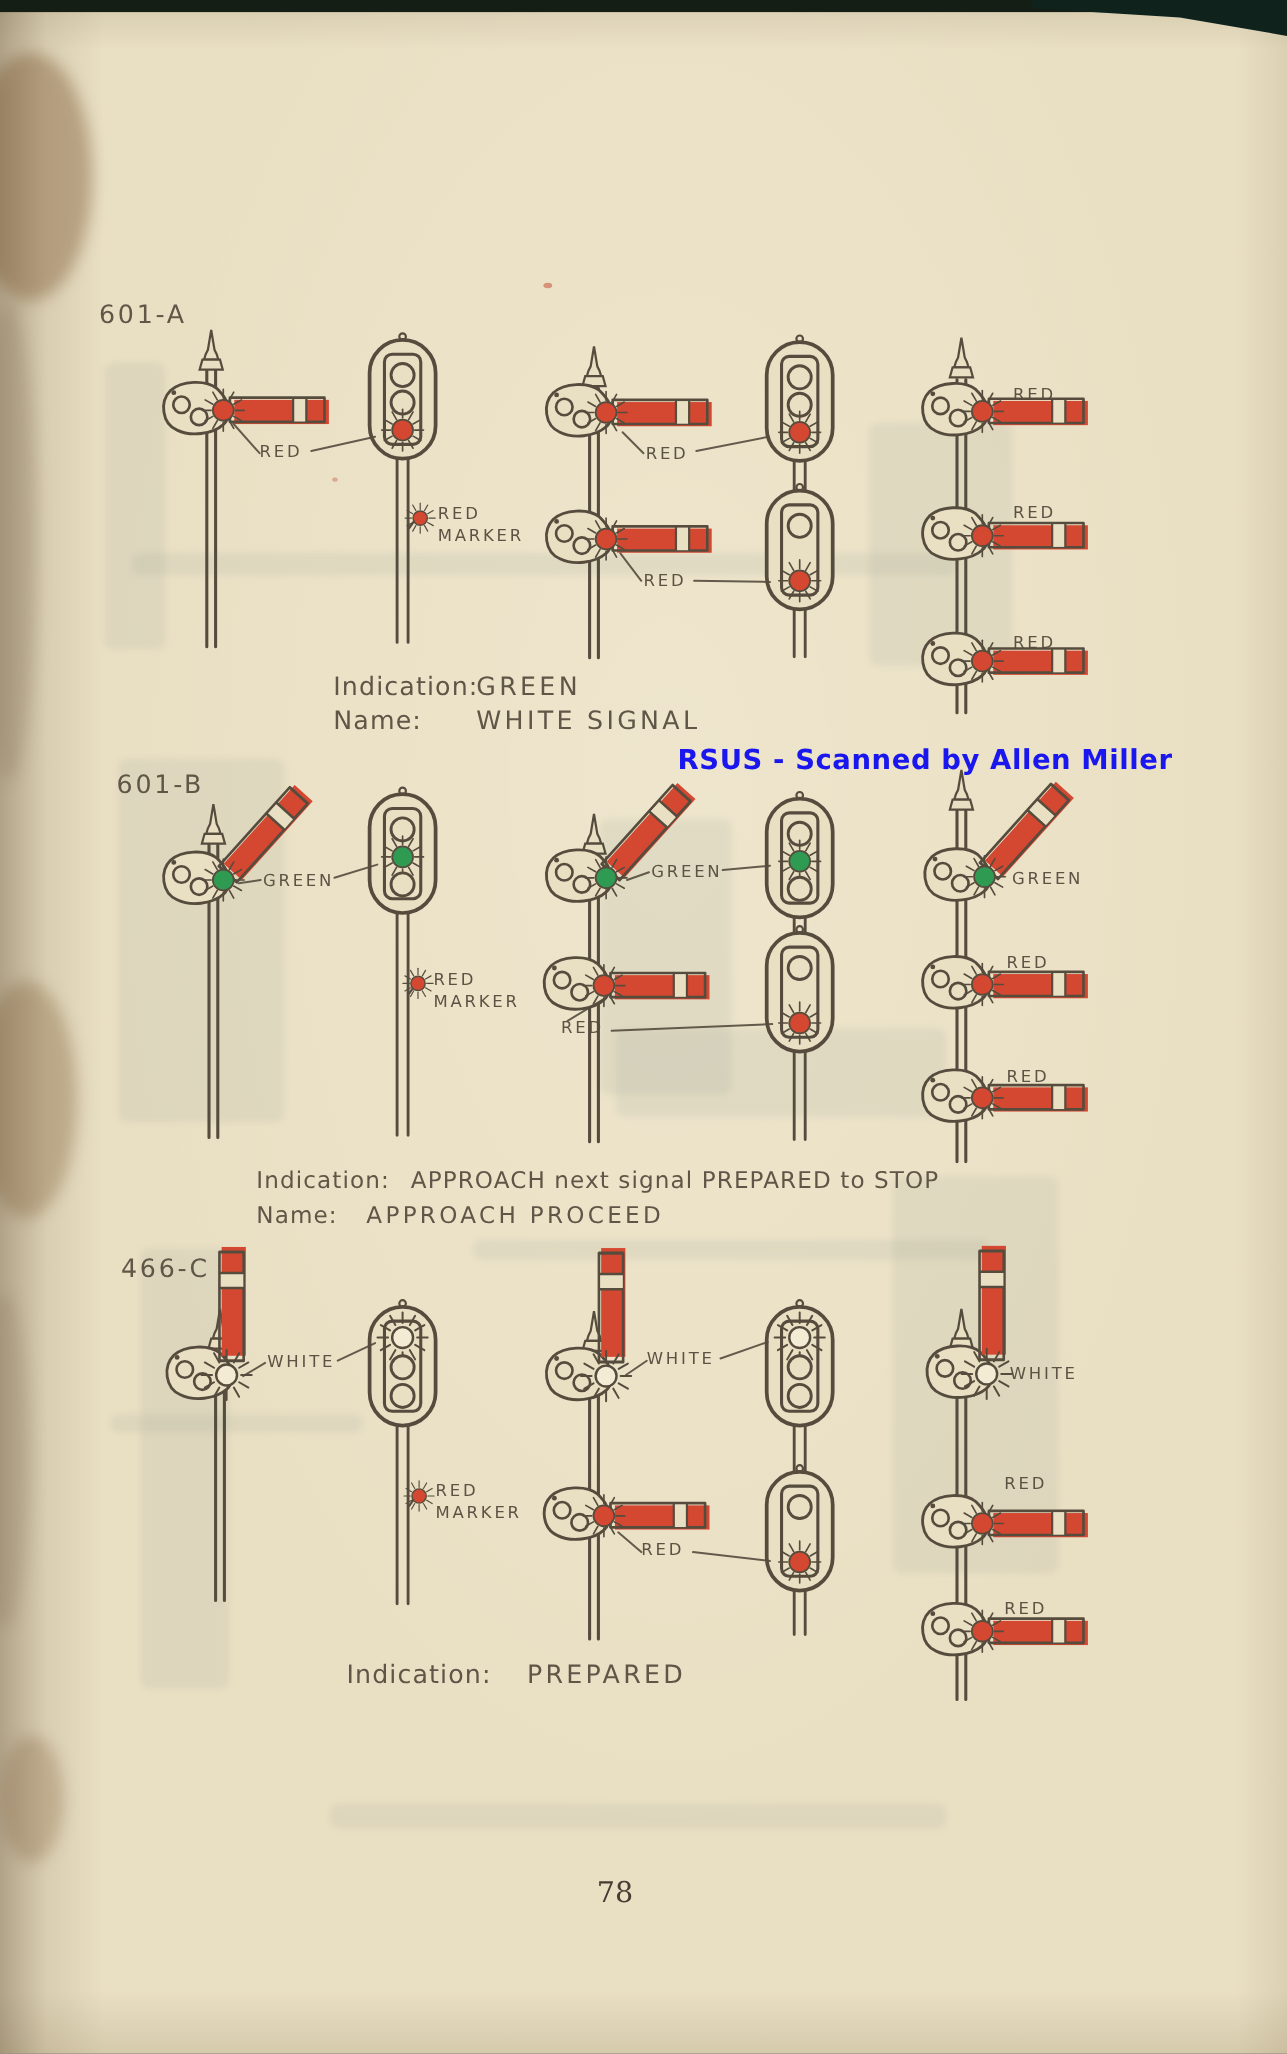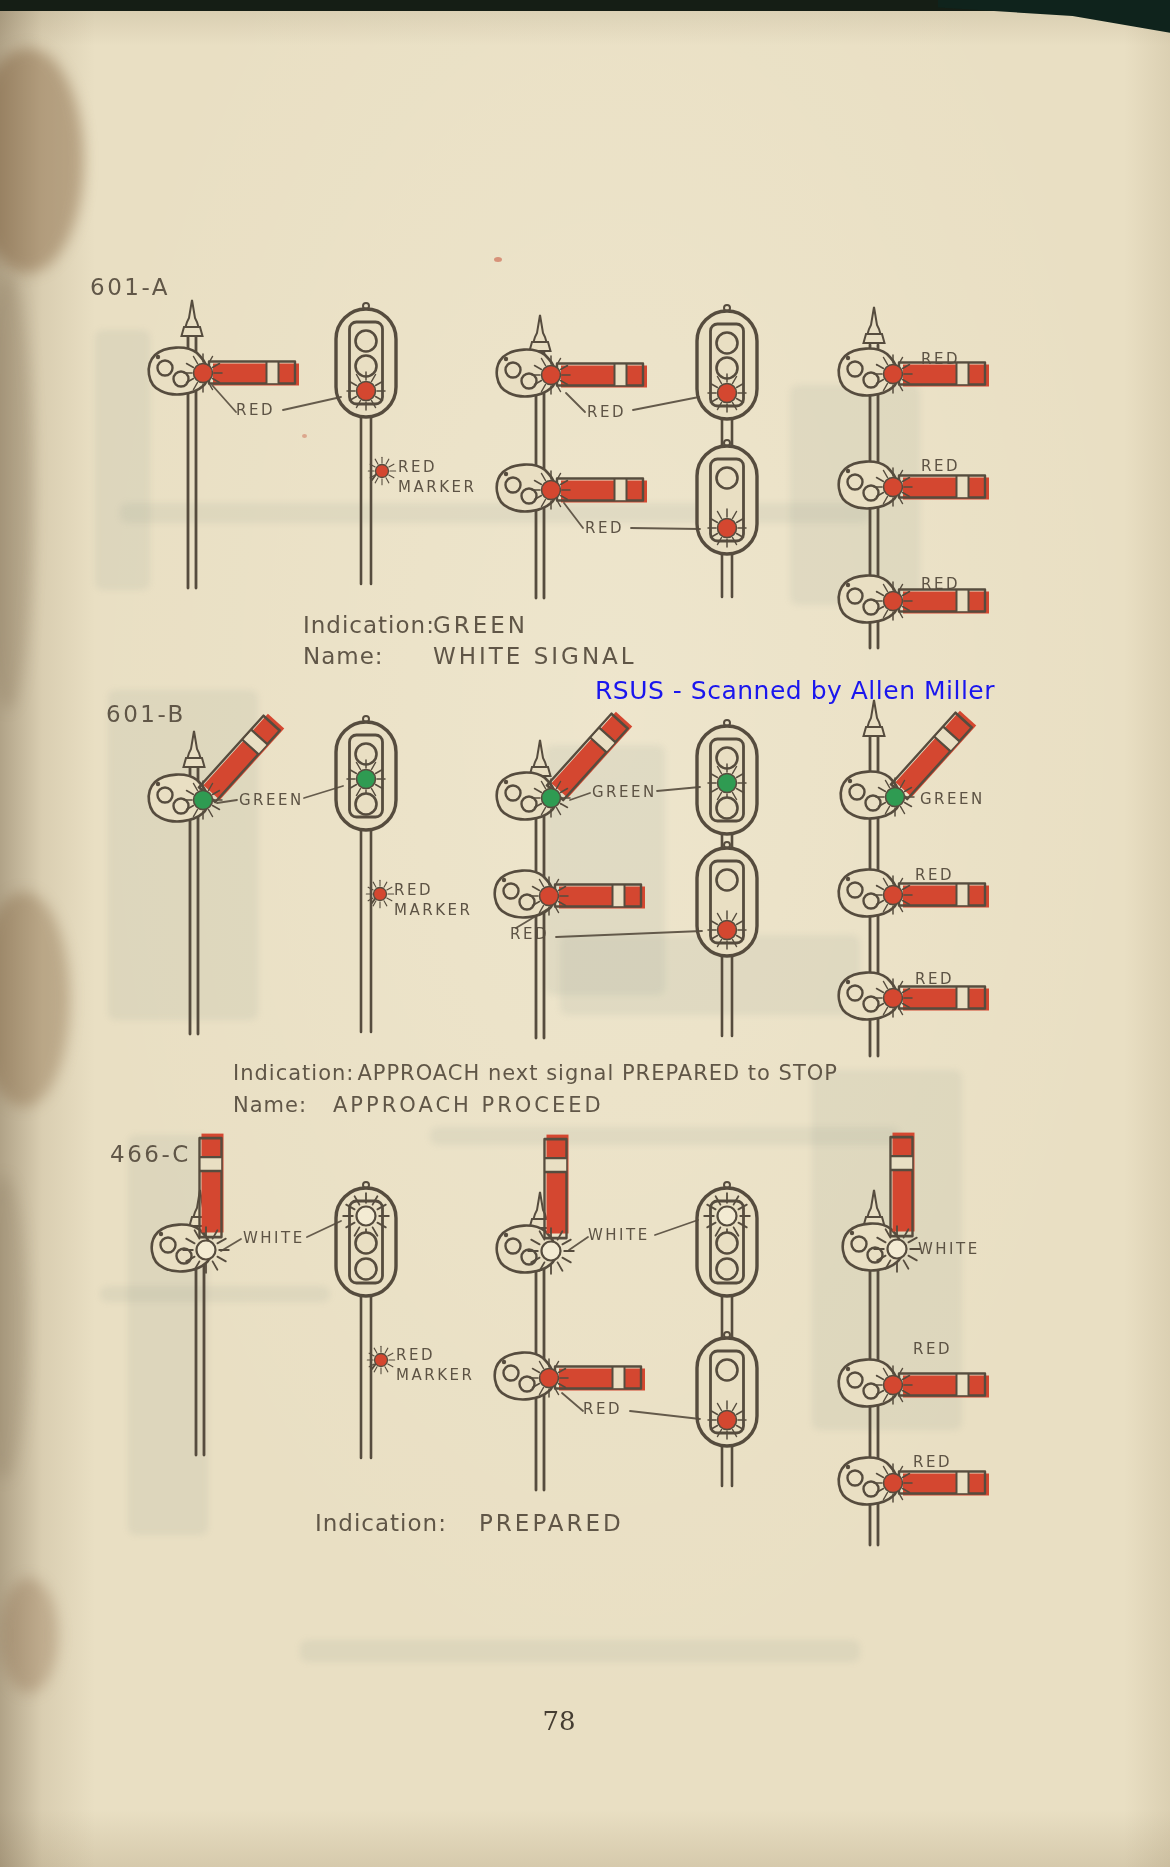--- a/index.html
+++ b/index.html
@@ -22,22 +22,22 @@
   .lbl{position:absolute;color:var(--ink);font-size:15px;letter-spacing:2.5px;white-space:nowrap;opacity:.95}
   .row{position:absolute;color:var(--ink);white-space:nowrap;opacity:.93}
   .row .cap{display:inline-block;letter-spacing:1px}
   .row .val{letter-spacing:3px}
   .rowA{font-size:23px}
   .rowB{font-size:21px}
   .rowC{font-size:23px}
   .wA .cap{width:130px}
   .wC .cap{width:164px}
   .wB2 .cap{width:100px}
-  .watermark{position:absolute;left:595px;top:676px;color:var(--wmblue);
-    font-size:25px;font-weight:normal;letter-spacing:.5px;white-space:nowrap}
+  .watermark{position:absolute;left:616px;top:676px;color:var(--wmblue);
+    font-size:25px;font-weight:bold;letter-spacing:.5px;white-space:nowrap}
   .pageno{position:absolute;left:517px;top:1706px;width:84px;text-align:center;
     color:#453d32;font-size:26px;font-family:"DejaVu Serif",serif}
   .topbar{position:absolute;left:0;top:0;width:100%;height:11px;background:var(--edgedark)}
   .topwedge{position:absolute;left:938px;top:0;width:232px;height:38px;background:#0f231c;
     clip-path:polygon(0 0,100% 0,100% 86%,58% 42%,0 20%)}
   .stain{position:absolute;border-radius:50%;filter:blur(7px)}
   .s1{left:-28px;top:48px;width:112px;height:225px;background:rgba(112,76,40,.38)}
   .s2{left:-22px;top:892px;width:92px;height:215px;background:rgba(118,84,48,.32)}
   .s3{left:0px;top:1578px;width:58px;height:115px;background:rgba(128,94,58,.30)}
   .s4{left:-18px;top:275px;width:52px;height:435px;background:rgba(104,82,54,.18)}
@@ -430,21 +430,21 @@
   <div class="lbl" style="left:913px;top:1453px">RED</div>
 
   <div class="row rowA wA" style="left:303px;top:612px">
     <span class="cap">Indication:</span><span class="val">GREEN</span>
   </div>
   <div class="row rowA wA" style="left:303px;top:643px">
     <span class="cap">Name:</span><span class="val">WHITE SIGNAL</span>
   </div>
 
   <div class="row rowB" style="left:233px;top:1061px">
-    <span class="cap">Indication:</span><span class="val" style="letter-spacing:1px;margin-left:3px">APPROACH next signal PREPARED to STOP</span>
+    <span class="cap">Indication:</span><span class="val" style="letter-spacing:1px;margin-left:19px">APPROACH next signal PREPARED to STOP</span>
   </div>
   <div class="row rowB wB2" style="left:233px;top:1093px">
     <span class="cap">Name:</span><span class="val">APPROACH PROCEED</span>
   </div>
 
   <div class="row rowC wC" style="left:315px;top:1510px">
     <span class="cap">Indication:</span><span class="val">PREPARED</span>
   </div>
 
   <div class="watermark">RSUS - Scanned by Allen Miller</div>

